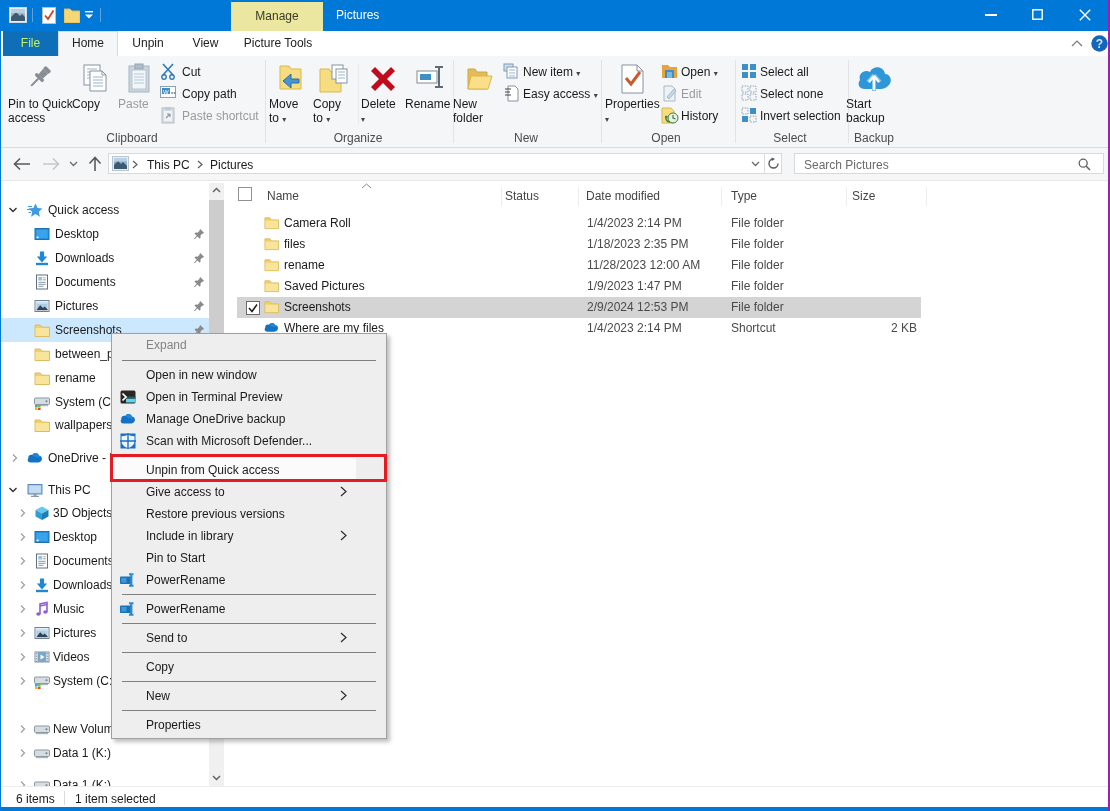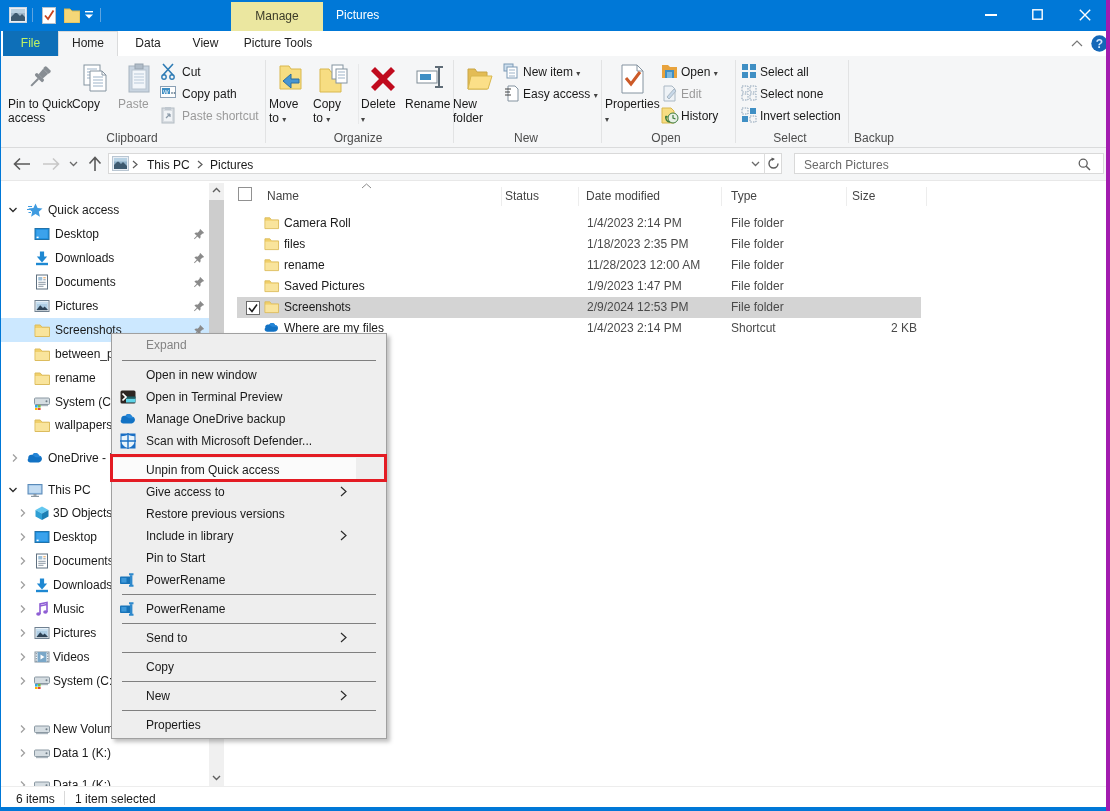--- a/index.html
+++ b/index.html
@@ -1,19 +1,19 @@
 <!DOCTYPE html>
 <html><head>
 <meta charset="utf-8">
 <style>
 * { margin:0; padding:0; box-sizing:border-box; }
 html,body { width:1110px; height:811px; overflow:hidden; }
 body { font-family:"Liberation Sans", sans-serif; font-size:12px; color:#1a1a1a; }
 #win { position:relative; width:1110px; height:811px; background:#fff; overflow:hidden;
-  border-left:1px solid #0078d7; border-right:4px solid #a21caf; }
+  border-left:1px solid #0078d7; border-right:2px solid #a21caf; }
 .abs { position:absolute; }
 
 #titlebar { position:absolute; left:0; top:0; width:1110px; height:31px; background:#0078d7; }
 #tabrow { position:absolute; left:0; top:31px; width:1110px; height:25px; background:#fff; }
 .tab { position:absolute; top:0; height:25px; line-height:25px; text-align:center; color:#222; }
 
 #ribbon { position:absolute; left:0; top:56px; width:1110px; height:92px; background:#f5f6f7; border-bottom:1px solid #dadbdc; }
 .glabel { position:absolute; top:74px; height:16px; line-height:16px; color:#4c4c4c; font-size:12px; text-align:center; }
 .gsep { position:absolute; top:4px; height:83px; width:1px; background:#e2e3e4; }
 .bigbtn { position:absolute; top:3px; text-align:left; color:#1a1a1a; font-size:12px; }
@@ -95,21 +95,21 @@
     <svg class="abs" style="left:1031px;top:9px" width="11" height="11" viewBox="0 0 11 11">
         <rect x="0.8" y="0.8" width="9.4" height="9.4" fill="none" stroke="#fff" stroke-width="1.4"></rect>
       </svg>
     <svg class="abs" style="left:1078px;top:9px" width="12" height="12" viewBox="0 0 12 12">
         <path d="M0.8 0.8 L11.2 11.2 M11.2 0.8 L0.8 11.2" stroke="#fff" stroke-width="1.4"></path>
       </svg>
   </div>
   <div id="tabrow">
     <div class="tab" style="left:2px;width:55px;background:#0e6fb8;color:#bef264">File</div>
     <div class="tab" style="left:57px;width:60px;background:#f5f6f7;border:1px solid #dadbdc;border-bottom:none;line-height:23px">Home</div>
-    <div class="tab" style="left:117px;width:60px">Data</div>
+    <div class="tab" style="left:117px;width:60px">Unpin</div>
     <div class="tab" style="left:177px;width:55px">View</div>
     <div class="tab" style="left:232px;width:90px">Picture Tools</div>
     <svg class="abs" style="left:1070px;top:9px" width="12" height="7" viewBox="0 0 12 7">
         <path d="M1 6 L6 1 L11 6" stroke="#777" stroke-width="1.2" fill="none"></path>
       </svg>
     <svg class="abs" style="left:1090px;top:4px" width="17" height="17" viewBox="0 0 17 17">
       <circle cx="8.5" cy="8.5" r="8.2" fill="#1467b8"></circle>
       <text x="8.5" y="12.8" font-size="12" font-weight="bold" fill="#cfe6ff" text-anchor="middle" font-family="Liberation Sans">?</text>
     </svg>
   </div>
@@ -318,20 +318,28 @@
         <rect x="1" y="1" width="6" height="6" fill="none" stroke="#8aa0b5" stroke-dasharray="1.5 1.2"></rect>
           <rect x="9" y="1" width="6" height="6" fill="#3f8fc4"></rect>
         <rect x="1" y="9" width="6" height="6" fill="#3f8fc4"></rect>
           <rect x="9" y="9" width="6" height="6" fill="none" stroke="#8aa0b5" stroke-dasharray="1.5 1.2"></rect>
       </svg>
       <div class="txt" style="left:21px">Invert selection</div>
     </div>
     <div class="glabel" style="left:754px;width:70px">Select</div>
     <div class="gsep" style="left:847px"></div>
 
+    <div class="bigbtn" style="left:845px;width:56px">
+      <svg style="margin:4px auto 2px" width="38" height="32" viewBox="0 0 38 32">
+        <path d="M10 26 C4 26 2 21 5 17 C3 10 10 6 15 9 C18 2 29 3 30 11 C36 11 38 19 33 23 C31 25 28 26 26 26 Z" fill="#2f96d8"></path>
+        <path d="M19 28 L19 14 M19 12 L13 19 M19 12 L25 19" stroke="#7ec3ea" stroke-width="4" fill="none"></path>
+        <path d="M19 27 L19 14 M19 13 L14 19 M19 13 L24 19" stroke="#fff" stroke-width="2.2" fill="none"></path>
+      </svg>
+      <div class="lbl">Start<br>backup</div>
+    </div>
     <div class="glabel" style="left:838px;width:70px">Backup</div>
   </div>
   <div id="addr">
 
     <svg class="abs" style="left:12px;top:9px" width="18" height="14" viewBox="0 0 18 14">
       <path d="M17 7 L2 7 M7 1.5 L1.5 7 L7 12.5" stroke="#5a5a5a" stroke-width="1.6" fill="none"></path>
     </svg>
 
     <svg class="abs" style="left:41px;top:9px" width="18" height="14" viewBox="0 0 18 14">
       <path d="M1 7 L16 7 M11 1.5 L16.5 7 L11 12.5" stroke="#c7c7c7" stroke-width="1.6" fill="none"></path>

